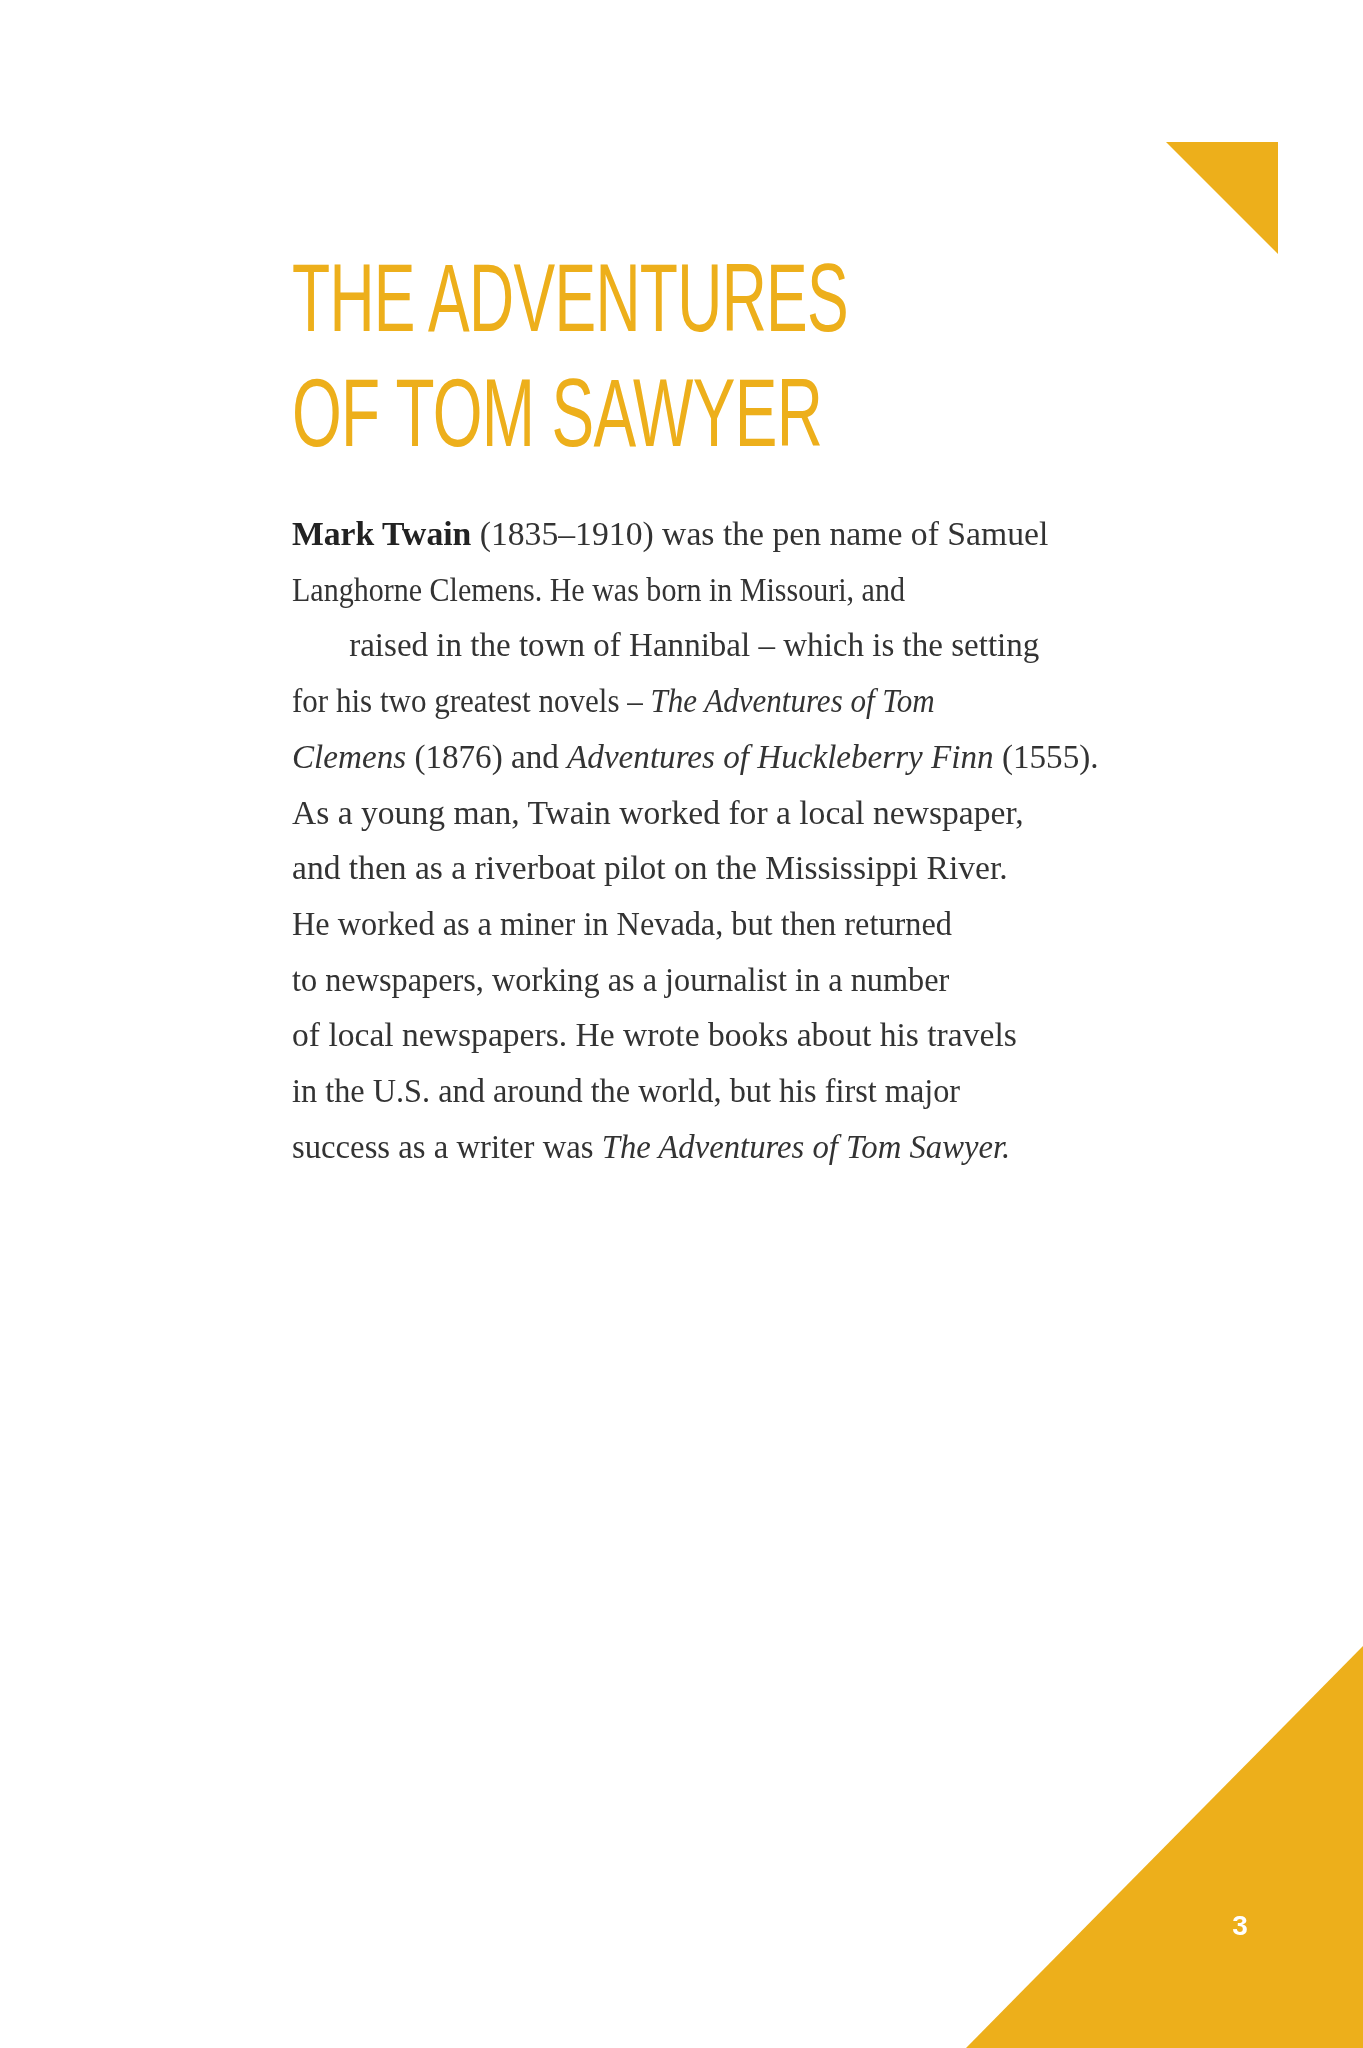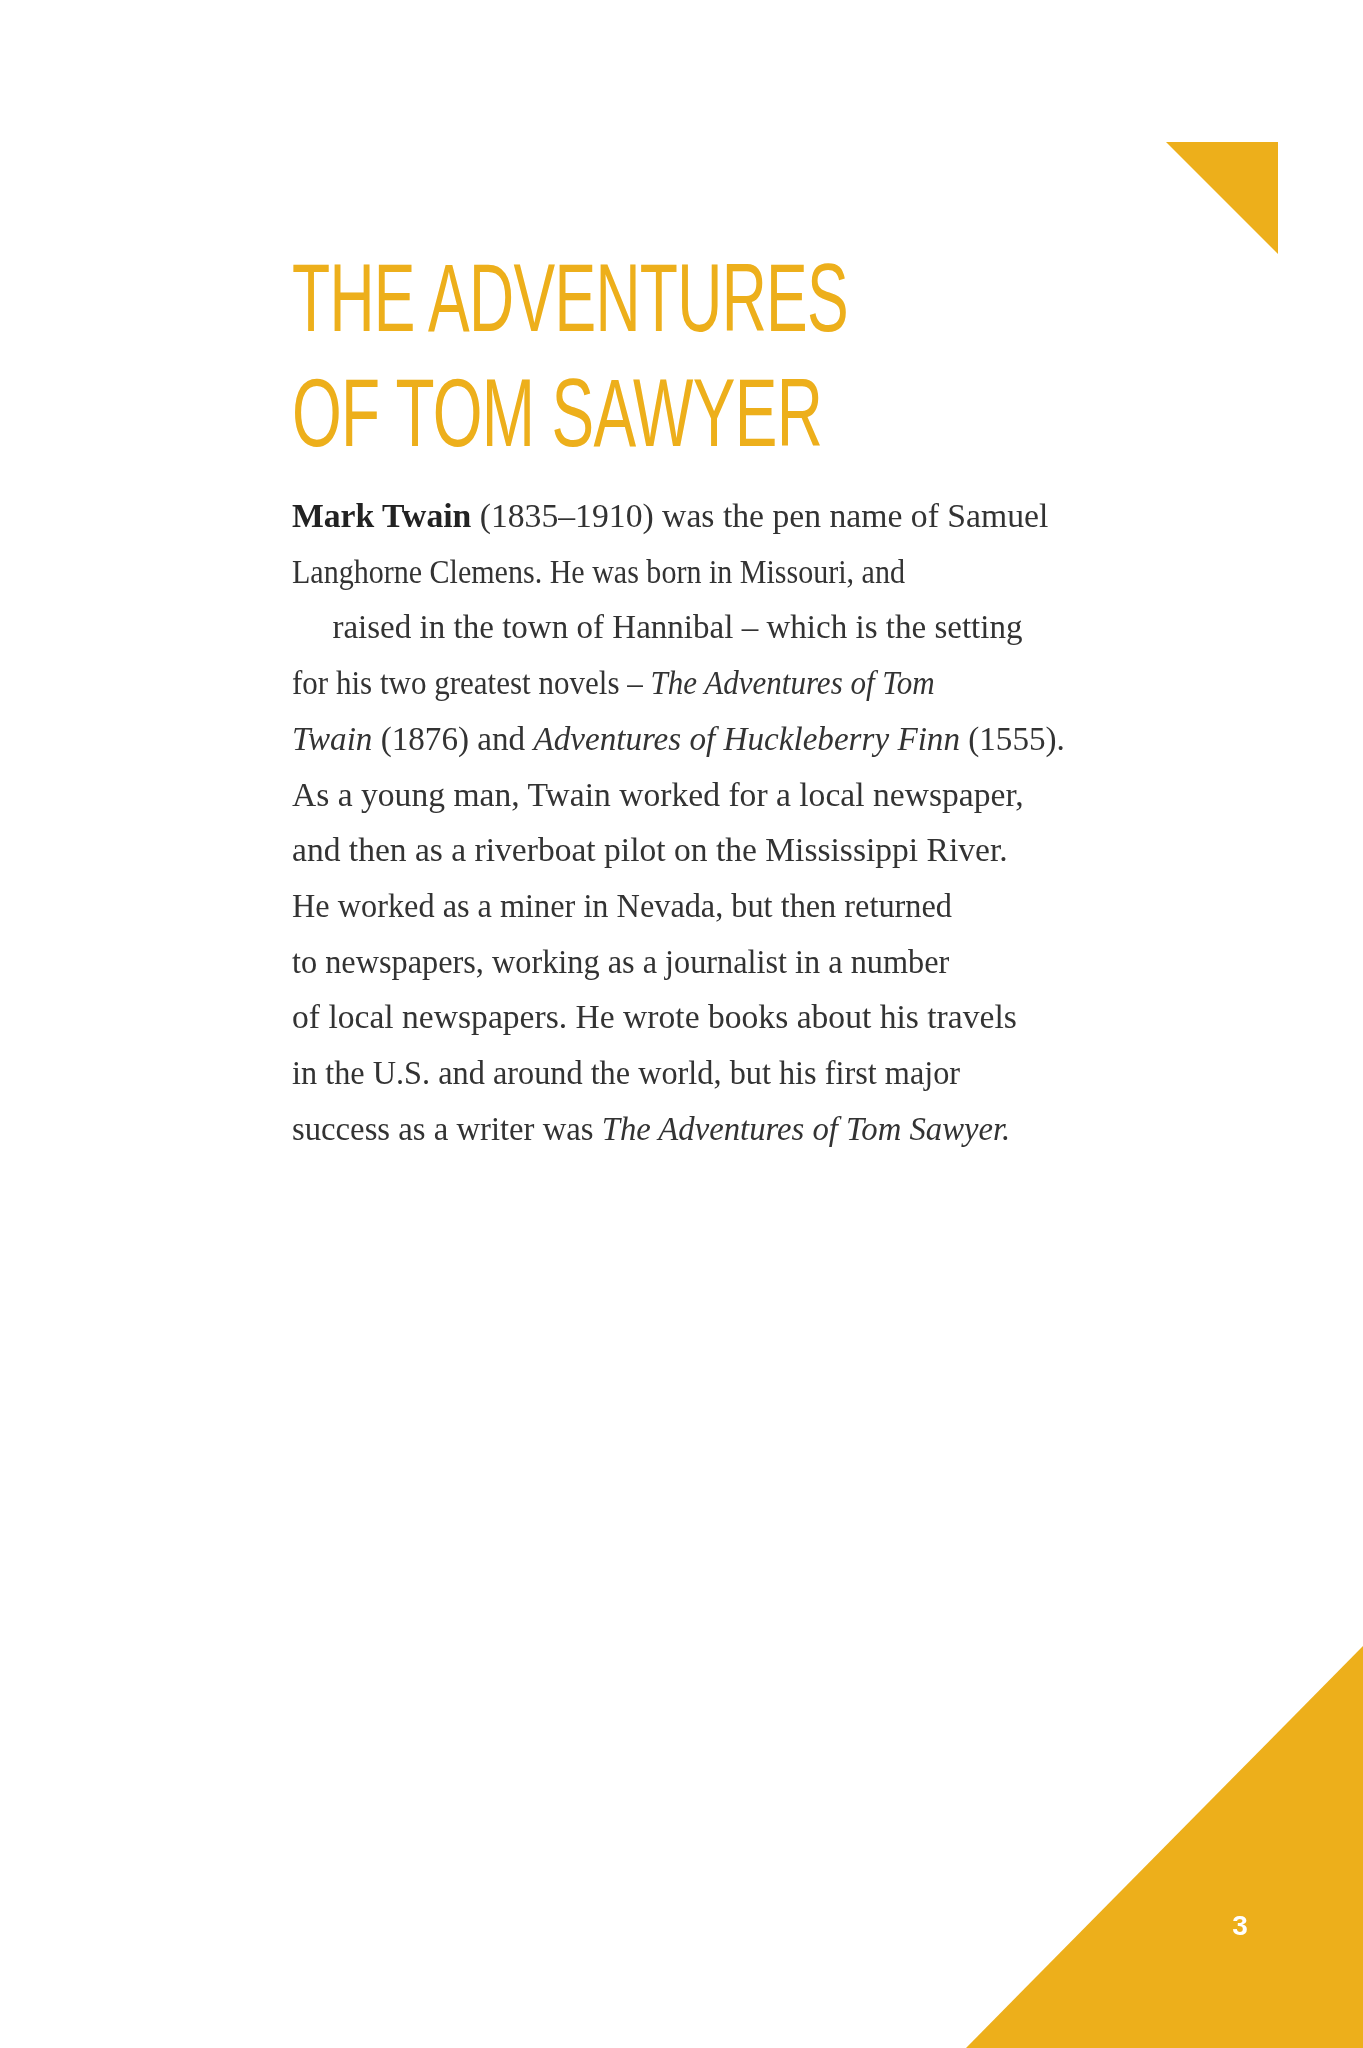--- a/index.html
+++ b/index.html
@@ -9,21 +9,21 @@
   .title {
     position: absolute; left: 292px; top: 240px;
     font-family: "Liberation Sans", sans-serif;
     color: #EDAF1B;
     font-size: 96px; line-height: 115px;
     margin: 0; font-weight: normal;
     letter-spacing: -1px;
   }
   .title .tline { display: block; white-space: nowrap; transform-origin: left center; transform: scaleX(0.74); }
   .body {
-    position: absolute; left: 292px; top: 489px;
+    position: absolute; left: 292px; top: 507px;
     font-family: "Liberation Serif", serif;
     color: #333333;
     font-size: 33px; line-height: 55.7px;
     margin: 0;
   }
   .body .line { display: block; white-space: nowrap; transform-origin: left center; }
   .body b { font-weight: bold; color: #222; }
   .body i { font-style: italic; }
   .pagenum {
     position: absolute; left: 1226px; top: 1908px; width: 28px; text-align: center;
@@ -47,21 +47,21 @@
   <h1 class="title">
     <span class="tline" style="transform: scaleX(0.649924);">THE ADVENTURES</span>
     <span class="tline" style="transform: scaleX(0.666289);">OF TOM SAWYER</span>
   </h1>
 
   <div class="body" id="body-text">
       <span class="line" style="transform: scaleX(1.02041);"><b>Mark Twain</b><span> (1835–1910) was the pen name of Samuel</span></span>
       <span class="line" style="transform: scaleX(0.909856);"><span>Langhorne Clemens. He was born in Missouri, and</span></span>
       <span class="line" style="transform: scaleX(1.00135); text-align: center;"><span>raised in the town of Hannibal – which is the setting</span></span>
       <span class="line" style="transform: scaleX(0.940354);"><span>for his two greatest novels – </span><i>The Adventures of Tom</i></span>
-      <span class="line" style="transform: scaleX(1.00389);"><i>Twain</i><span> (1876) and </span><i>Adventures of Huckleberry Finn</i><span> (1555).</span></span>
+      <span class="line" style="transform: scaleX(1.00389);"><i>Clemens</i><span> (1876) and </span><i>Adventures of Huckleberry Finn</i><span> (1555).</span></span>
       <span class="line" style="transform: scaleX(1.01787);"><span>As a young man, Twain worked for a local newspaper,</span></span>
       <span class="line" style="transform: scaleX(1.0166);"><span>and then as a riverboat pilot on the Mississippi River.</span></span>
       <span class="line" style="transform: scaleX(0.978477);"><span>He worked as a miner in Nevada, but then returned</span></span>
       <span class="line" style="transform: scaleX(0.978477);"><span>to newspapers, working as a journalist in a number</span></span>
       <span class="line" style="transform: scaleX(1.01787);"><span>of local newspapers. He wrote books about his travels</span></span>
       <span class="line" style="transform: scaleX(0.978477);"><span>in the U.S. and around the world, but his first major</span></span>
       <span class="line" style="transform: scaleX(0.991184);"><span>success as a writer was </span><i>The Adventures of Tom Sawyer.</i></span>
     </div>
 
   <div class="pagenum">3</div>

